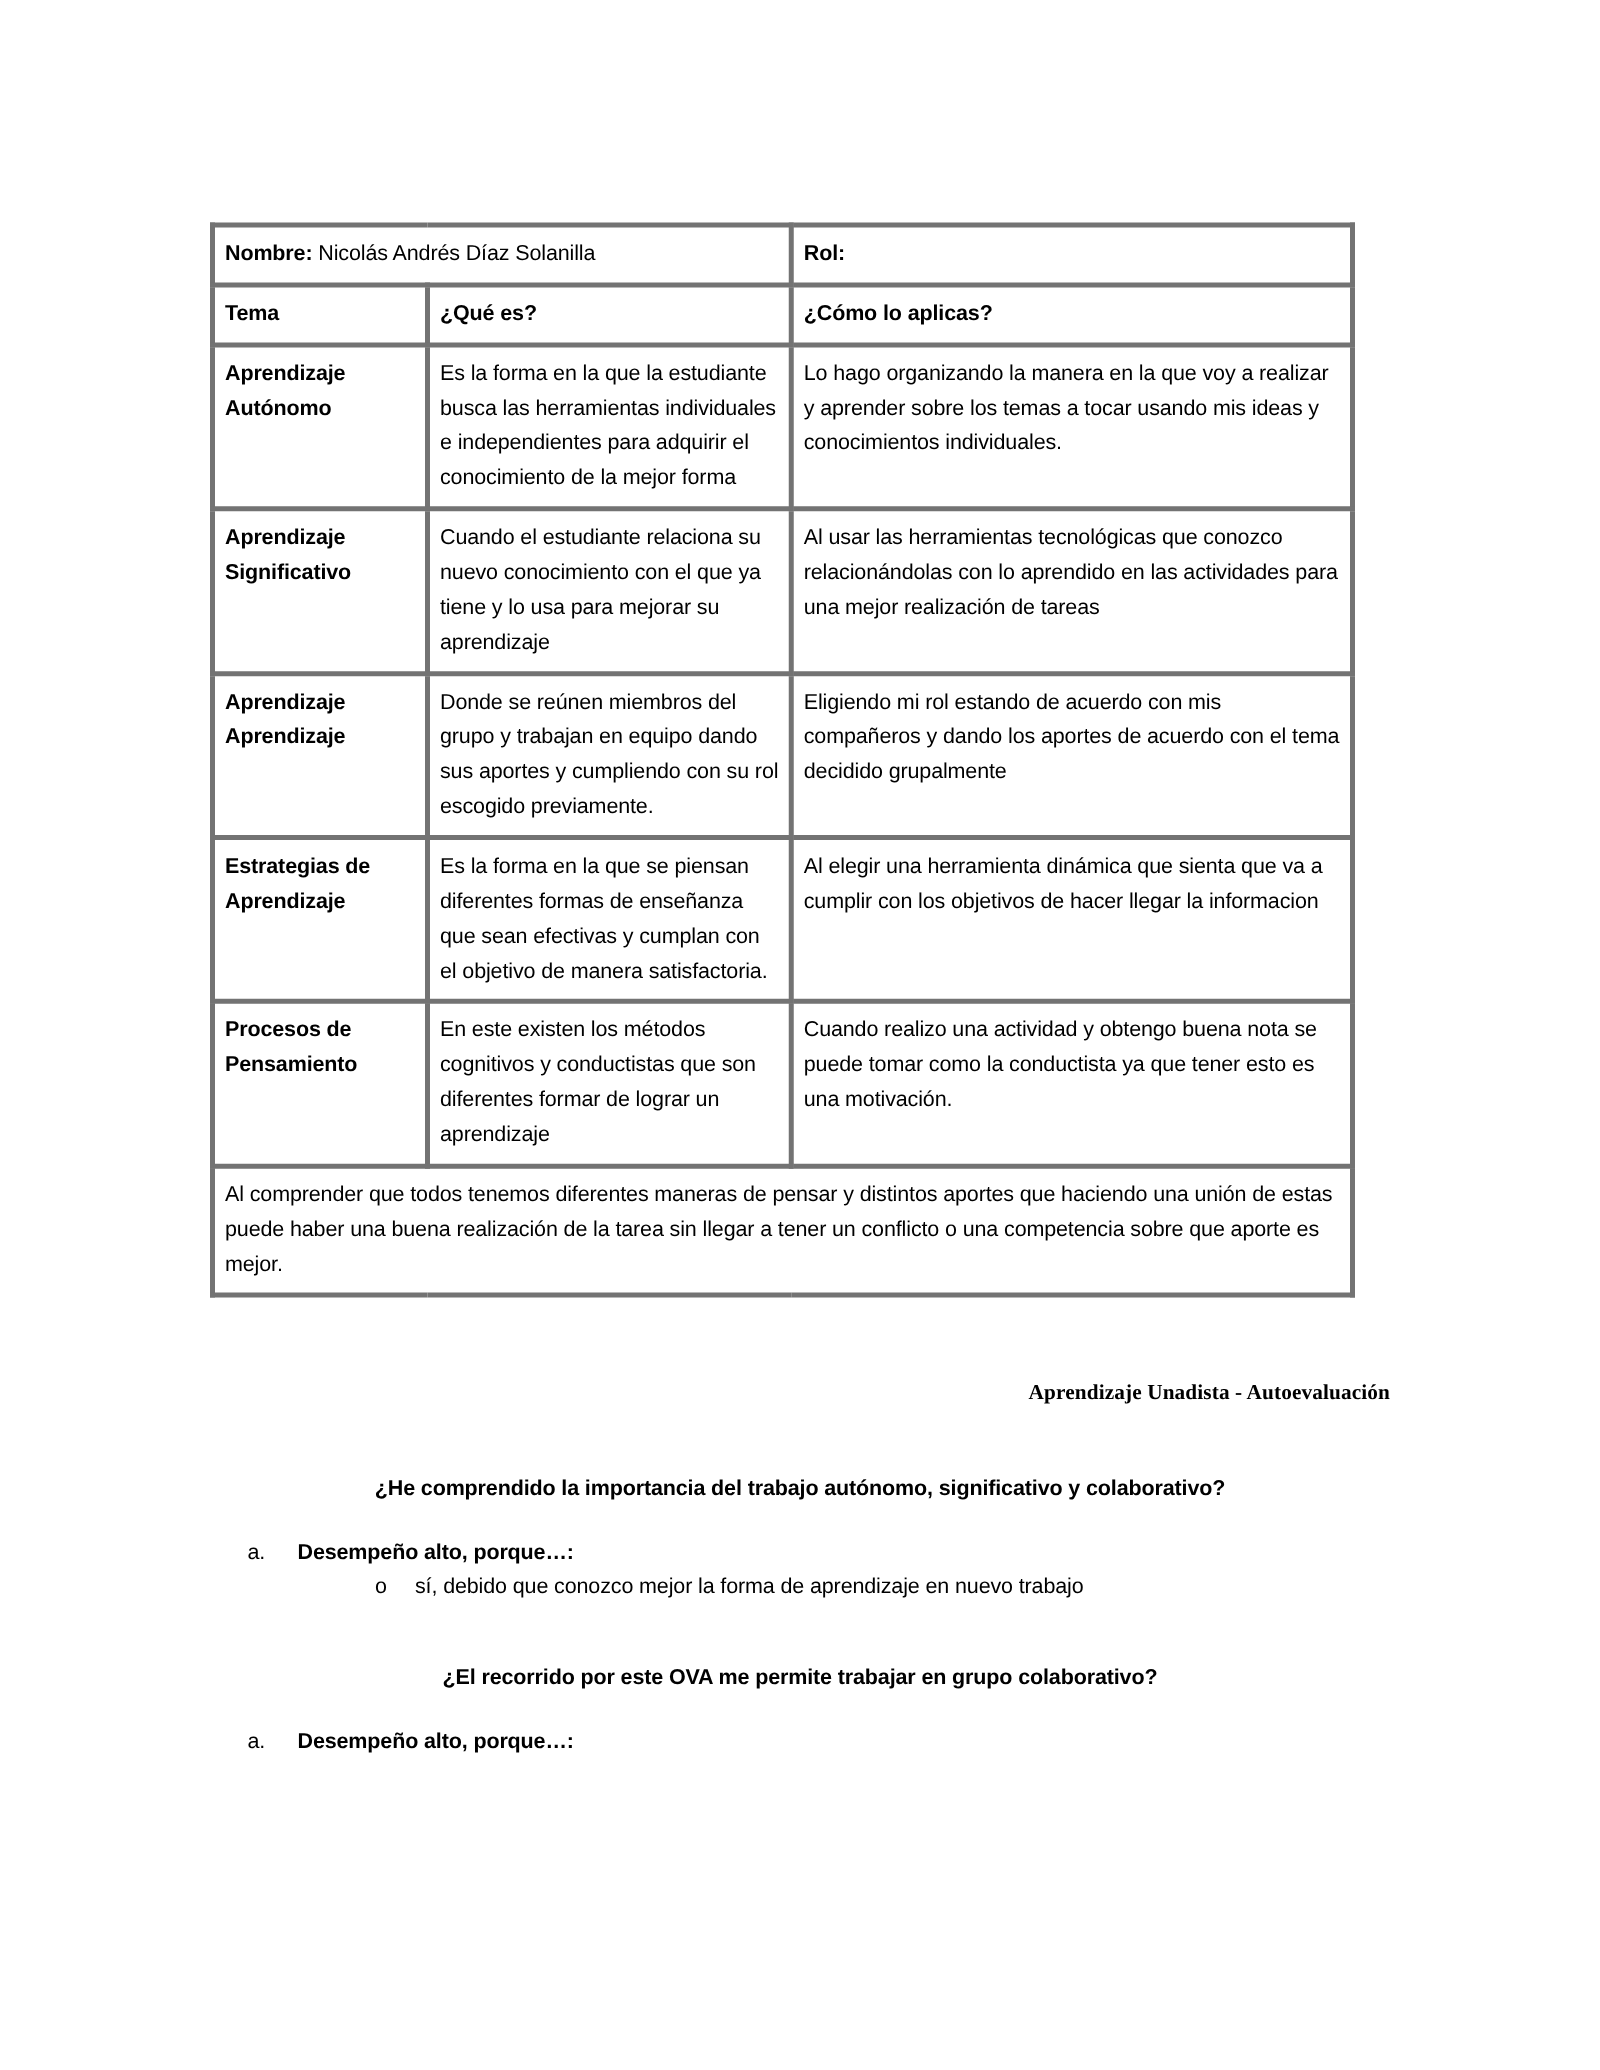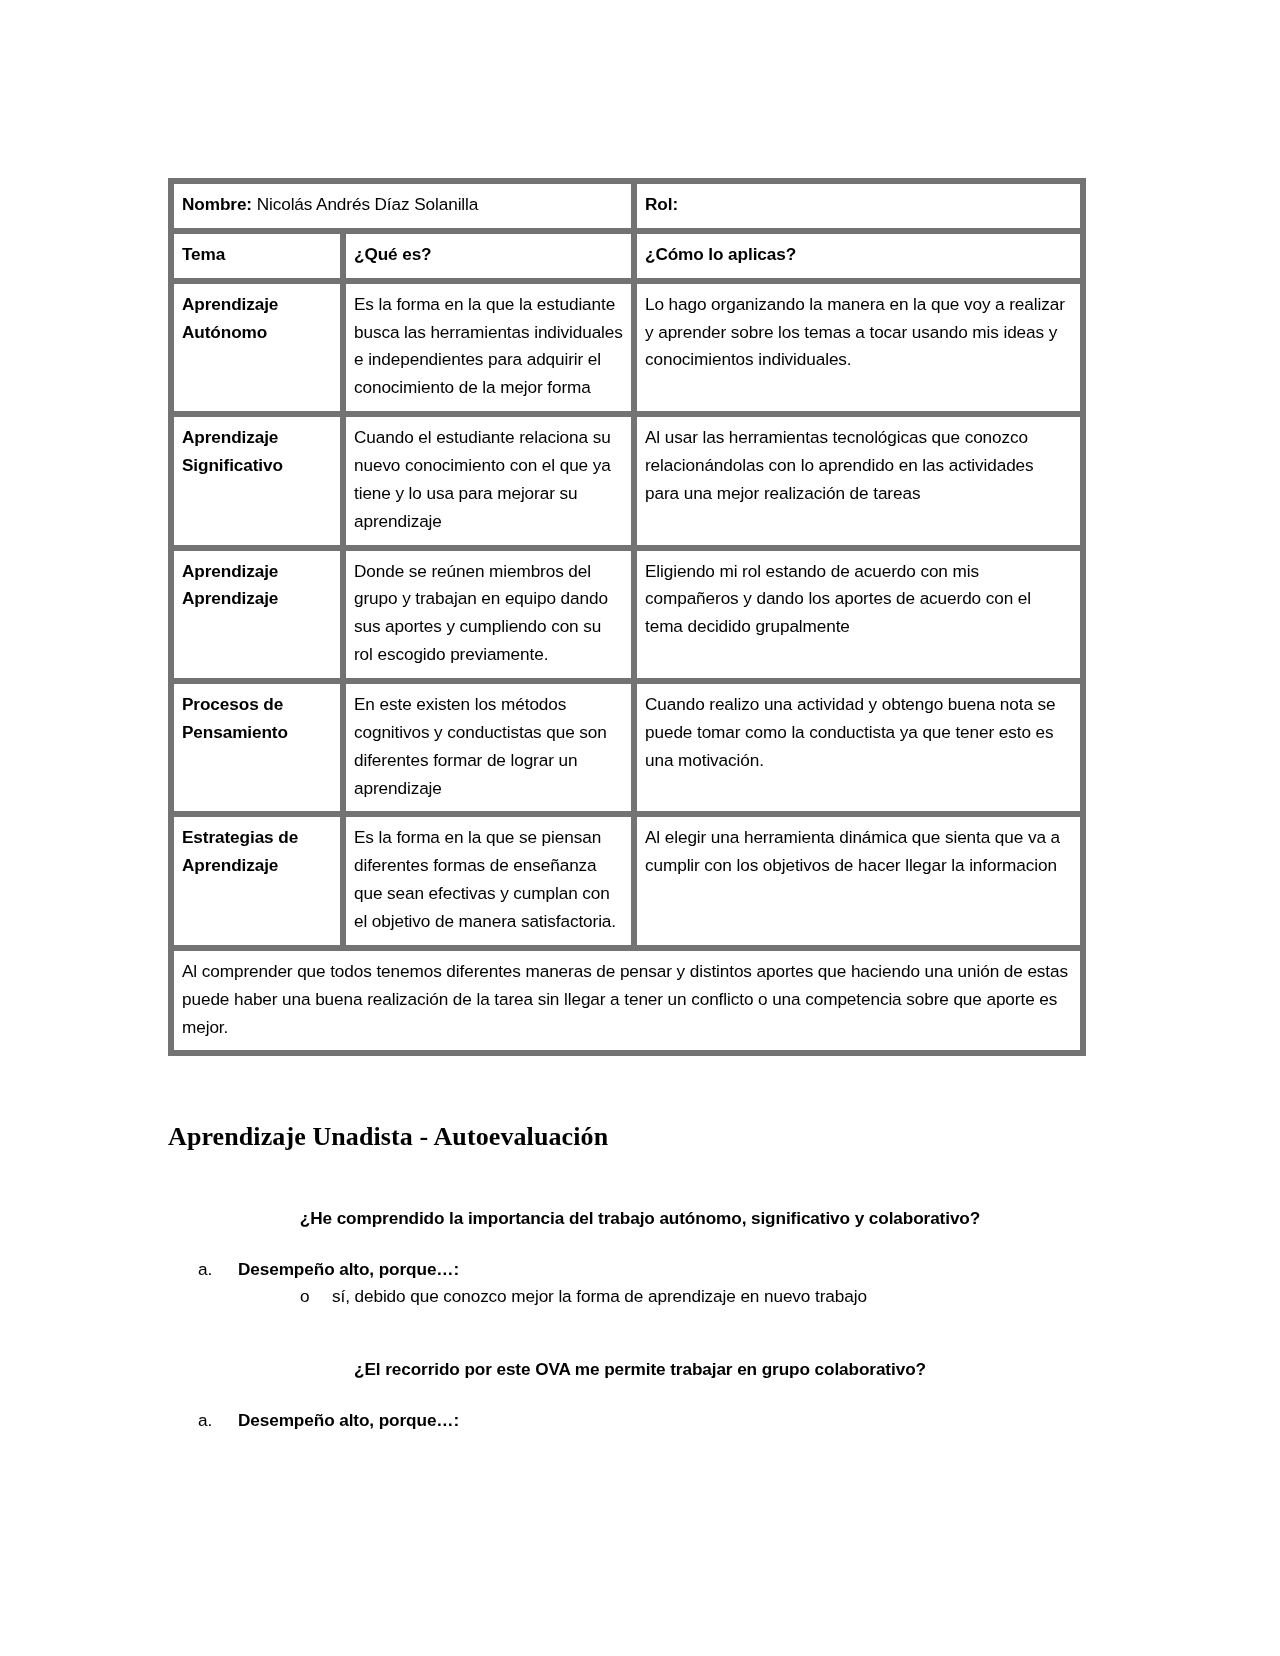--- a/index.html
+++ b/index.html
@@ -23,21 +23,21 @@
   }
 
   
   table.matrix {
     width: 912px;
     border-collapse: collapse;
     table-layout: fixed;
     font-size: 17.2px;
   }
   table.matrix td {
-    border: 6px solid #737373;
+    border: 4px solid #737373;
     vertical-align: top;
     padding: 7px 8px 9px 8px;
     line-height: 1.62;
     letter-spacing: -0.1px;
   }
   .col-tema   { width: 172px; }
   .col-que    { width: 291px; }
   .col-como   { width: 449px; }
 
   .bold { font-weight: bold; }
@@ -52,22 +52,22 @@
   }
   td.fullrow-a {
     padding-top: 7px;
     padding-bottom: 10px;
   }
 
   
   .section-title {
     font-family: "Liberation Serif", serif;
     font-weight: bold;
-    font-size: 26px;
-    text-align: left;
+    font-size: 17px;
+    text-align: right;
     margin: 66px 0 0 0;
     letter-spacing: 0.1px;
   }
   .question {
     font-size: 17.2px;
     font-weight: bold;
     margin: 56px 0 0 0;
     letter-spacing: -0.1px;
     text-align: center;
   }
@@ -158,34 +158,34 @@
         <td class="cell-theme">
           <span class="ln">Aprendizaje</span>
           <span class="ln">Aprendizaje</span>
         </td>
         <td>Donde se reúnen miembros del grupo y trabajan en equipo dando sus aportes y cumpliendo con su rol escogido previamente.</td>
         <td> Eligiendo mi rol estando de acuerdo con mis compañeros y dando los aportes de acuerdo con el tema decidido grupalmente</td>
       </tr>
 
       <tr>
         <td class="cell-theme">
+          <span class="ln">Estrategias de</span>
+          <span class="ln">Aprendizaje</span>
+        </td>
+        <td>Es la forma en la que se piensan diferentes formas de enseñanza que sean efectivas y cumplan con el objetivo de manera satisfactoria.</td>
+        <td>Al elegir una herramienta dinámica que sienta que va a cumplir con los objetivos de hacer llegar la informacion</td>
+      </tr>
+
+      <tr>
+        <td class="cell-theme">
           <span class="ln">Procesos de</span>
           <span class="ln">Pensamiento</span>
         </td>
         <td>En este existen los métodos cognitivos y conductistas que son diferentes formar de lograr un aprendizaje</td>
         <td>Cuando realizo una actividad y obtengo buena nota se puede tomar como la conductista ya que tener esto es una motivación.</td>
-      </tr>
-
-      <tr>
-        <td class="cell-theme">
-          <span class="ln">Estrategias de</span>
-          <span class="ln">Aprendizaje</span>
-        </td>
-        <td>Es la forma en la que se piensan diferentes formas de enseñanza que sean efectivas y cumplan con el objetivo de manera satisfactoria.</td>
-        <td>Al elegir una herramienta dinámica que sienta que va a cumplir con los objetivos de hacer llegar la informacion</td>
       </tr>
 
 
       <tr>
         <td class="fullrow-a" colspan="3">Al comprender que todos tenemos diferentes maneras de pensar y distintos aportes que haciendo una unión de estas puede haber una buena realización de la tarea sin llegar a tener un conflicto o una competencia sobre que aporte es mejor.</td>
       </tr>
     </tbody>
   </table>
 
   <h1 class="section-title">Aprendizaje Unadista - Autoevaluación</h1>

